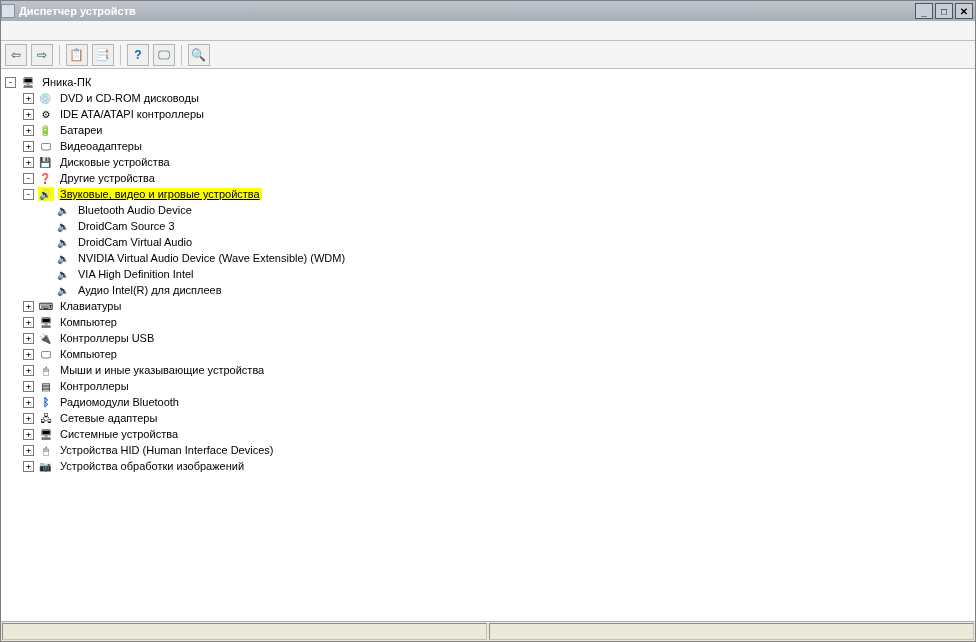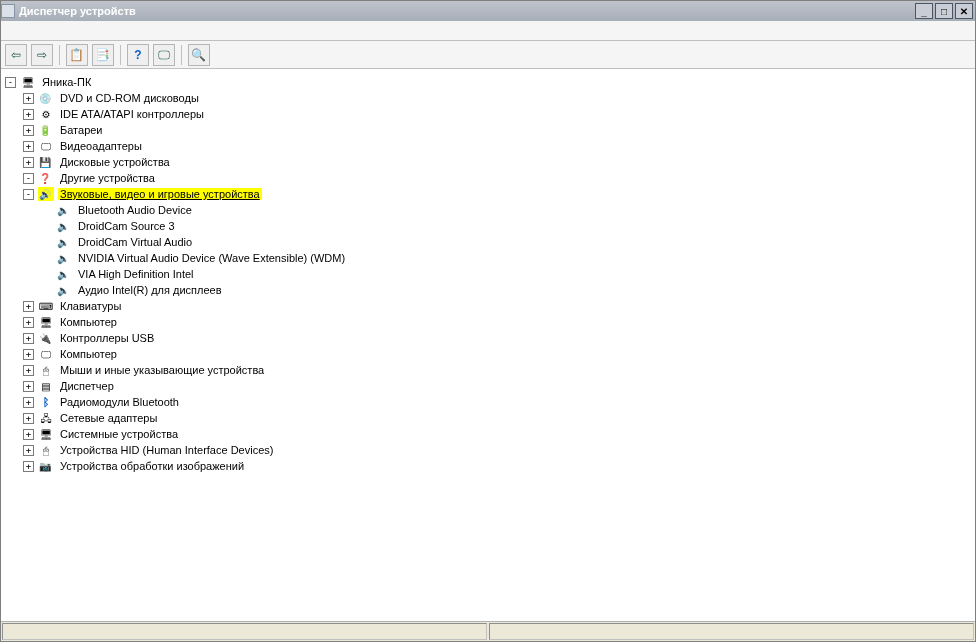--- a/index.html
+++ b/index.html
@@ -232,21 +232,21 @@
                 <div class="node">
                   <span class="toggle">+</span>
                   <span class="node-icon icon-mouse"></span>
                   <span class="node-label">Мыши и иные указывающие устройства</span>
                 </div>
               </li>
               <li>
                 <div class="node">
                   <span class="toggle">+</span>
                   <span class="node-icon icon-cpu"></span>
-                  <span class="node-label">Диспетчер</span>
+                  <span class="node-label">Контроллеры</span>
                 </div>
               </li>
               <li>
                 <div class="node">
                   <span class="toggle">+</span>
                   <span class="node-icon icon-bt"></span>
                   <span class="node-label">Радиомодули Bluetooth</span>
                 </div>
               </li>
               <li>

